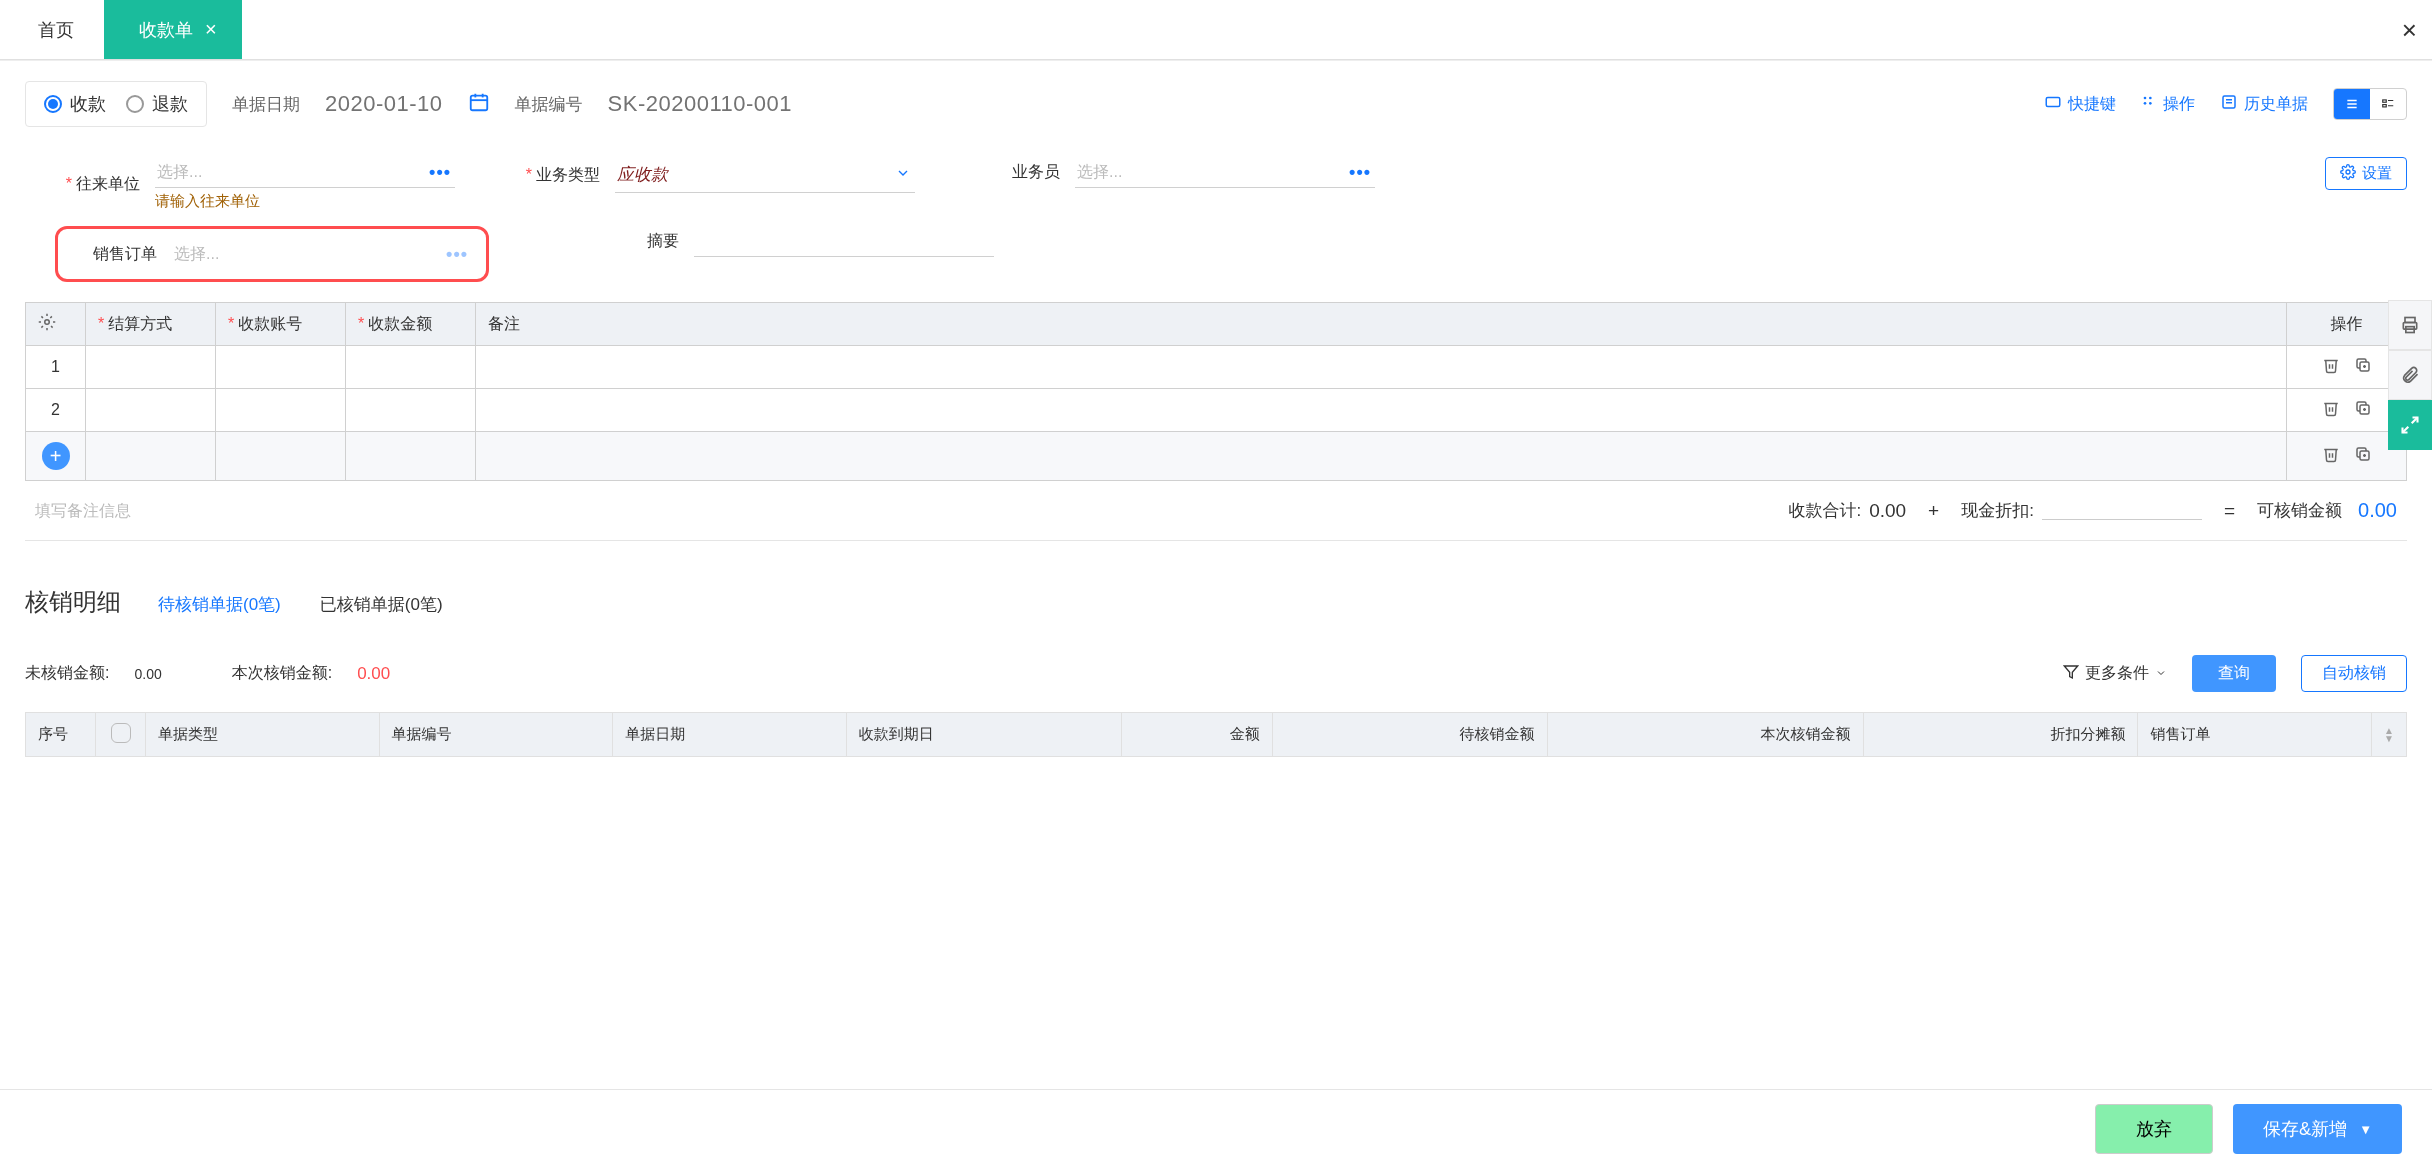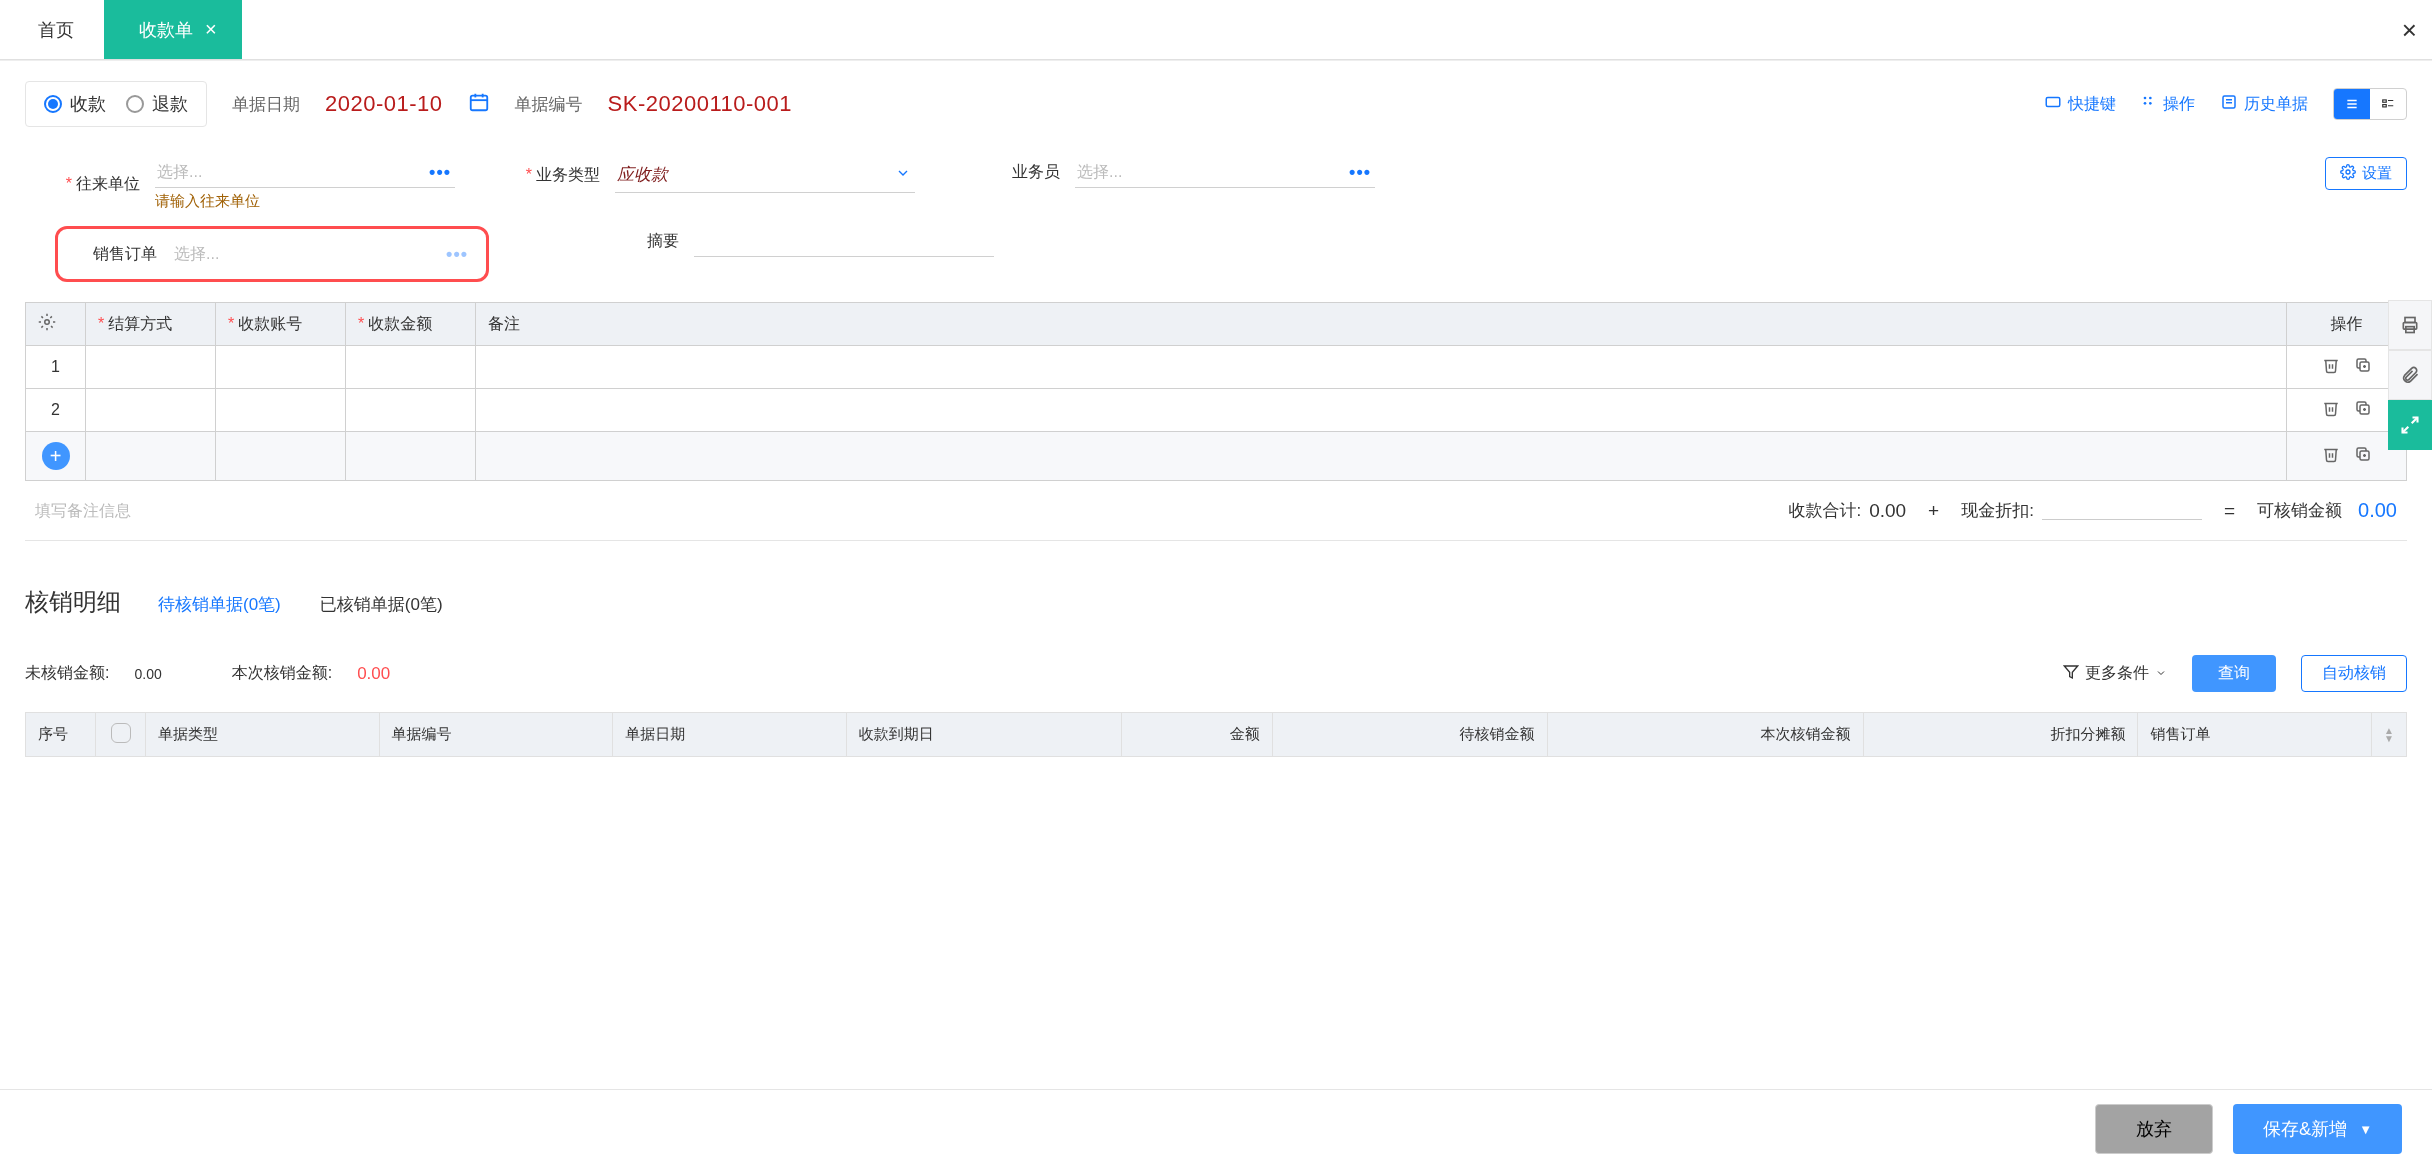--- a/index.html
+++ b/index.html
@@ -18,21 +18,21 @@
 .content { padding: 20px 25px; height: calc(100% - 150px); overflow-y: auto; background: #fff; border-top: 1px solid #eee; }
 
 
 .header-row { display: flex; align-items: center; gap: 25px; margin-bottom: 30px; }
 .radio-group { display: flex; align-items: center; gap: 20px; border: 1px solid #e5e5e5; border-radius: 4px; padding: 10px 18px; font-size: 18px; }
 .radio-item { display: flex; align-items: center; gap: 8px; cursor: pointer; }
 .radio-circle { width: 18px; height: 18px; border: 2px solid #999; border-radius: 50%; display: inline-flex; align-items: center; justify-content: center; }
 .radio-circle.checked { border-color: #1677ff; }
 .radio-dot { width: 10px; height: 10px; background: #1677ff; border-radius: 50%; }
 .header-label { font-size: 17px; color: #666; }
-.header-value { font-size: 22px; color: #b91c1c; letter-spacing: 0.5px; }
+.header-value { font-size: 22px; color: #737373; letter-spacing: 0.5px; }
 .date-icon { color: #1677ff; font-size: 20px; cursor: pointer; }
 
 .header-actions { margin-left: auto; display: flex; align-items: center; gap: 25px; }
 .header-link { display: flex; align-items: center; gap: 6px; color: #1677ff; cursor: pointer; font-size: 16px; }
 .view-toggle { display: flex; border: 1px solid #d0d0d0; border-radius: 4px; overflow: hidden; }
 .view-btn { width: 36px; height: 30px; display: flex; align-items: center; justify-content: center; cursor: pointer; font-size: 16px; }
 .view-btn.active { background: #1677ff; color: #fff; }
 
 
 .form-row { display: flex; gap: 60px; margin-bottom: 15px; align-items: flex-start; padding-left: 30px; }
@@ -91,21 +91,21 @@
 
 .verify-table { width: 100%; border-collapse: collapse; border: 1px solid #d0d0d0; }
 .verify-table th, .verify-table td { border: 1px solid #e0e0e0; padding: 10px 12px; font-size: 15px; text-align: left; background: #eef1f5; font-weight: 500; }
 .verify-table th.center { text-align: center; }
 .vcol-seq { width: 70px; } .vcol-chk { width: 50px; } .vcol-sort { width: 30px; }
 .chk { width: 20px; height: 20px; border: 1px solid #bbb; border-radius: 6px; display: inline-block; }
 .sort-arrows { display: flex; flex-direction: column; color: #aaa; font-size: 10px; line-height: 8px; }
 
 
 .footer { position: absolute; bottom: 0; right: 0; left: 0; display: flex; justify-content: flex-end; gap: 20px; padding: 14px 30px; background: #fff; border-top: 1px solid #e5e5e5; }
-.btn-cancel { background: #a3a3a3; border: 1px solid #ccc; border-radius: 4px; padding: 12px 40px; font-size: 18px; cursor: pointer; }
+.btn-cancel { background: #86efac; border: 1px solid #ccc; border-radius: 4px; padding: 12px 40px; font-size: 18px; cursor: pointer; }
 .btn-save { background: #4096ff; color: #fff; border: none; border-radius: 4px; padding: 12px 30px; font-size: 18px; cursor: pointer; display: flex; align-items: center; gap: 12px; }
 .btn-save-caret { font-size: 13px; }
 
 
 .side-tools { position: absolute; right: 0; top: 300px; display: flex; flex-direction: column; gap: 0; }
 .side-tool { width: 44px; height: 50px; display: flex; align-items: center; justify-content: center; font-size: 20px; color: #666; cursor: pointer; background: #f5f6f8; border: 1px solid #e5e5e5; }
 .side-tool.green { background: #1abc9c; color: #fff; border-color: #1abc9c; }
 </style>
 </head>
 <body>

